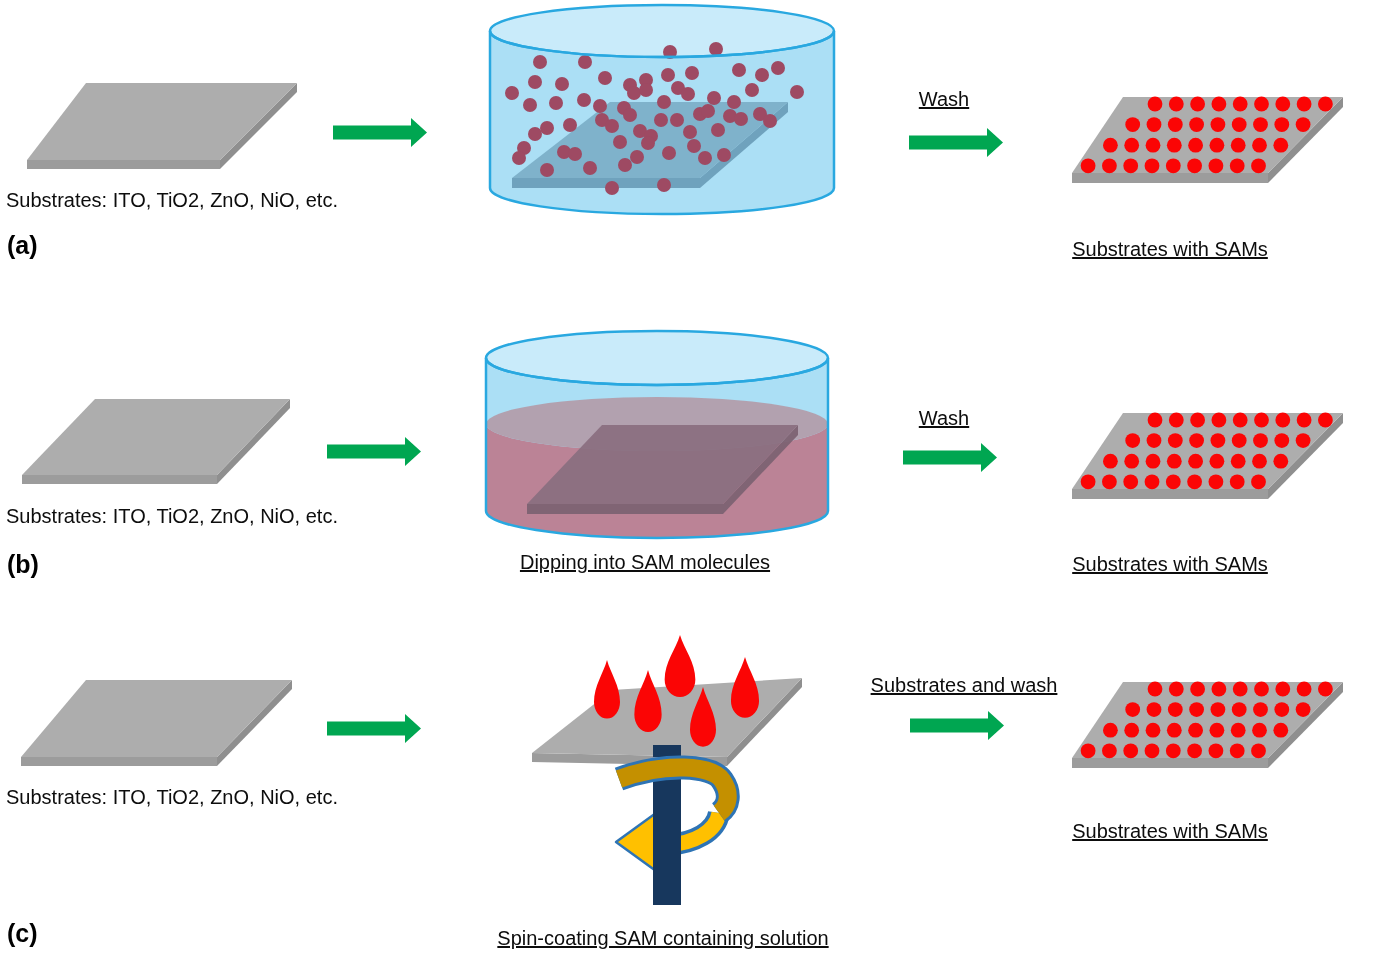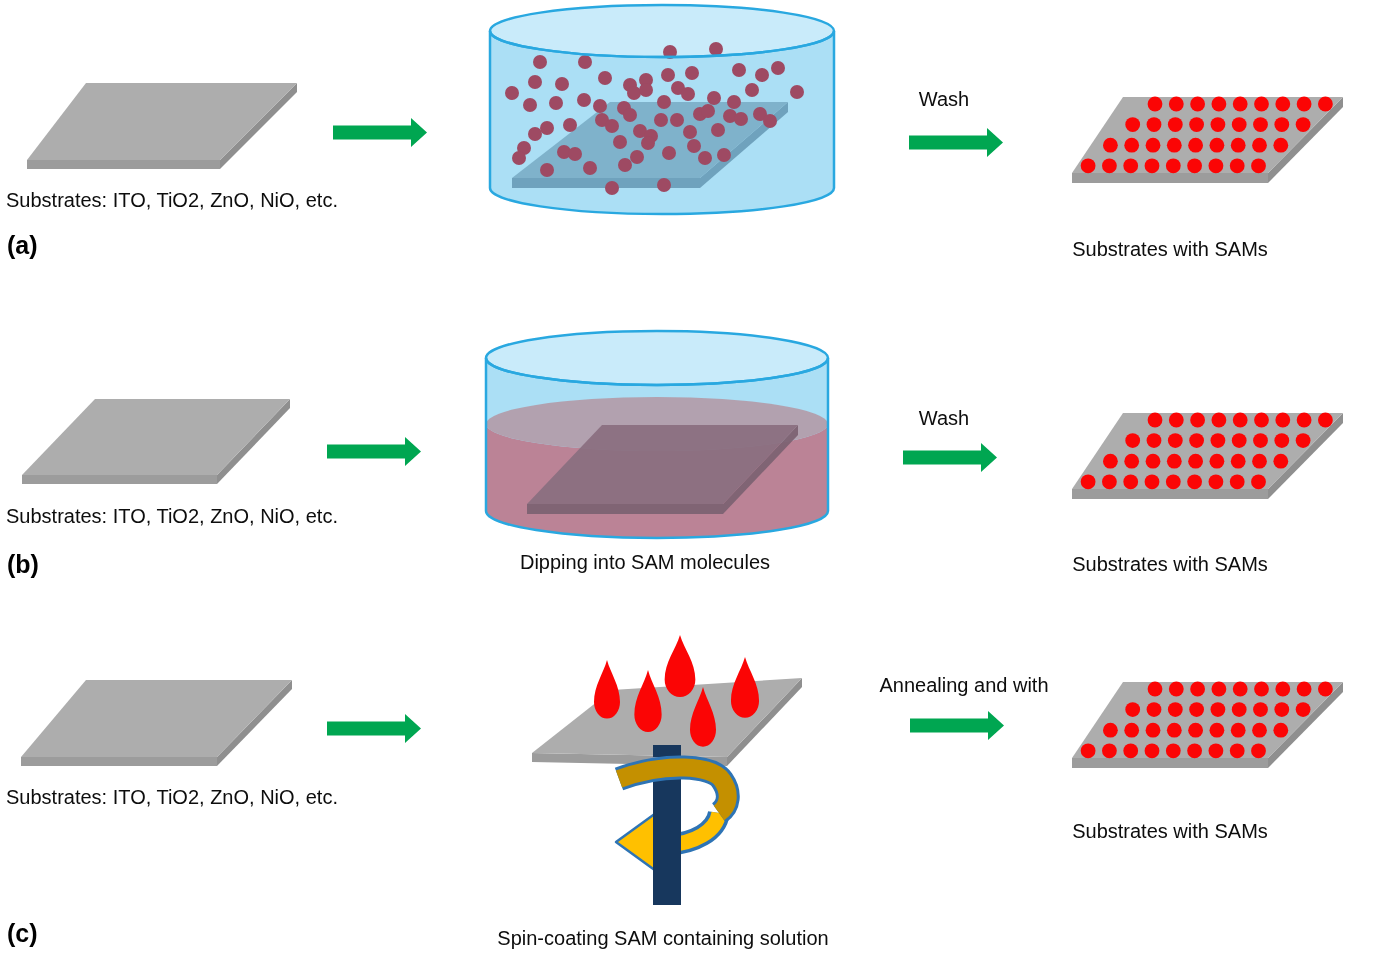--- a/index.html
+++ b/index.html
@@ -12,21 +12,21 @@
     --rod:#17375D; --gold:#C49000; --yellow:#FFC000; --ribbon-stroke:#2E74B5;
     --connector:#8C97AD; --text:#0D0D0D;
   }
   html,body{margin:0;padding:0;background:#ffffff;}
   #stage{
     position:relative;width:1375px;height:957px;background:#ffffff;overflow:hidden;
     font-family:"Liberation Sans", sans-serif;color:var(--text);
   }
   #scene{position:absolute;left:0;top:0;}
   .cap{position:absolute;font-size:20px;line-height:1.15;color:var(--text);white-space:nowrap;}
-  .center{text-align:center;}
+  .center{text-align:center;text-decoration:underline;}
   .pletter{position:absolute;font-size:25px;font-weight:bold;color:#000;}
 </style>
 </head>
 <body>
 
 <div id="stage">
 
   <svg id="scene" width="1375" height="957" viewBox="0 0 1375 957">
     <defs>
       <polygon id="green-arrow" points="0,7.5 78,7.5 78,0 94,14.5 78,29 78,21.5 0,21.5" fill="var(--green)"></polygon>
@@ -320,16 +320,16 @@
 
   <div class="cap" style="left:6px;top:505px;">Substrates: ITO, TiO2, ZnO, NiO, etc.</div>
   <div class="pletter" style="left:7px;top:550px;">(b)</div>
   <div class="cap center" style="left:415px;top:551px;width:460px;">Dipping into SAM molecules</div>
   <div class="cap center" style="left:854px;top:407px;width:180px;">Wash</div>
   <div class="cap center" style="left:1020px;top:553px;width:300px;">Substrates with SAMs</div>
 
   <div class="cap" style="left:6px;top:786px;">Substrates: ITO, TiO2, ZnO, NiO, etc.</div>
   <div class="pletter" style="left:7px;top:919px;">(c)</div>
   <div class="cap center" style="left:433px;top:927px;width:460px;">Spin-coating SAM containing solution</div>
-  <div class="cap center" style="left:849px;top:674px;width:230px;">Annealing and with</div>
+  <div class="cap center" style="left:849px;top:674px;width:230px;">Substrates and wash</div>
   <div class="cap center" style="left:1020px;top:820px;width:300px;">Substrates with SAMs</div>
 
 </div>
 
 </body></html>

